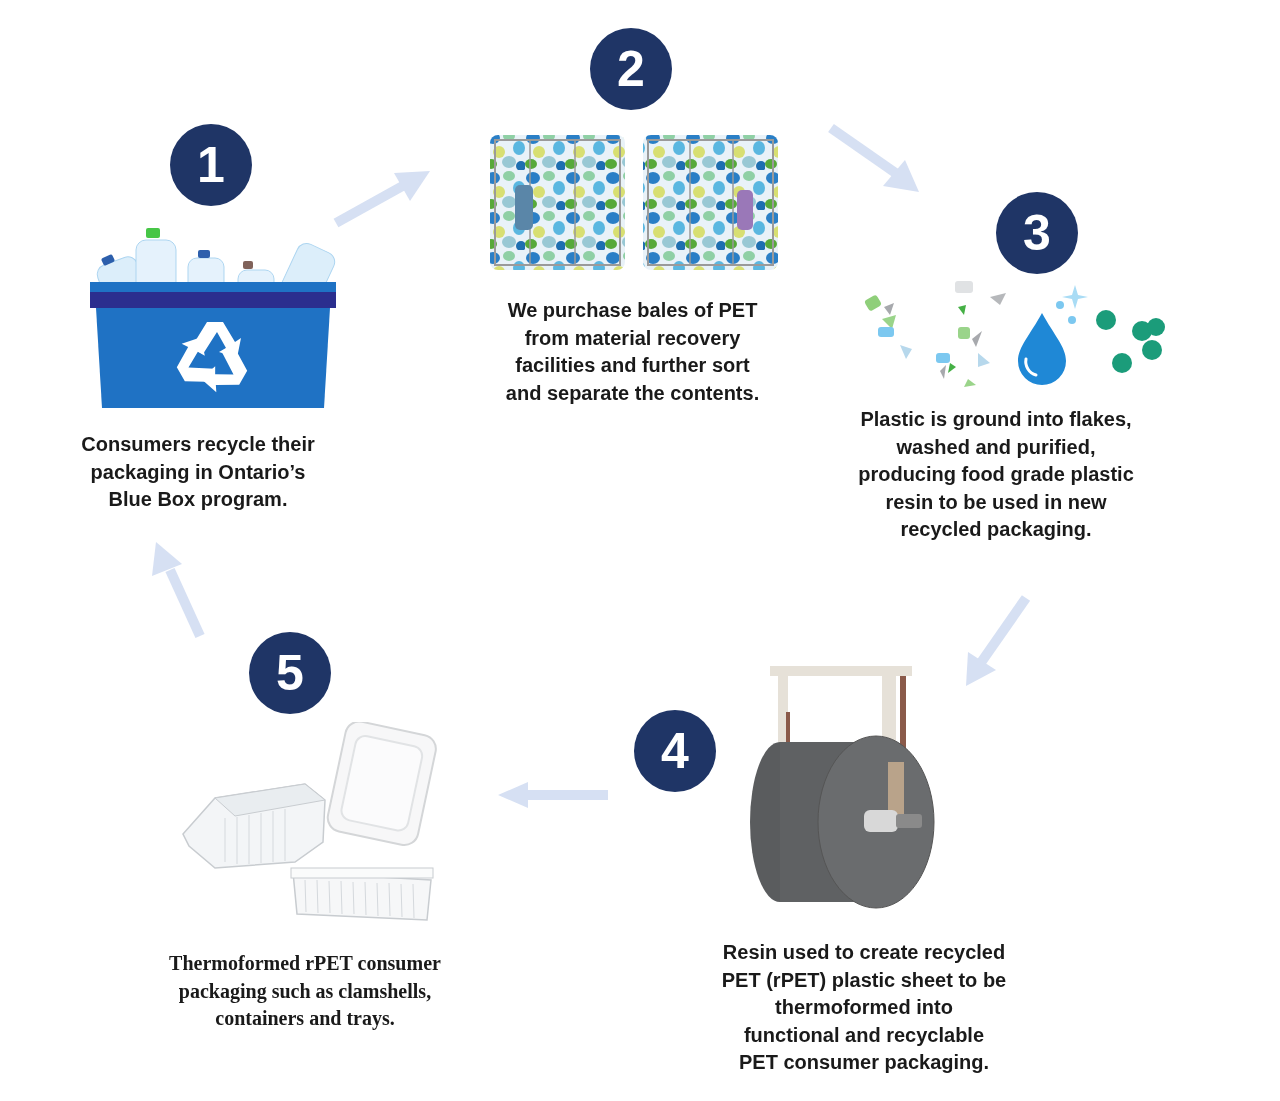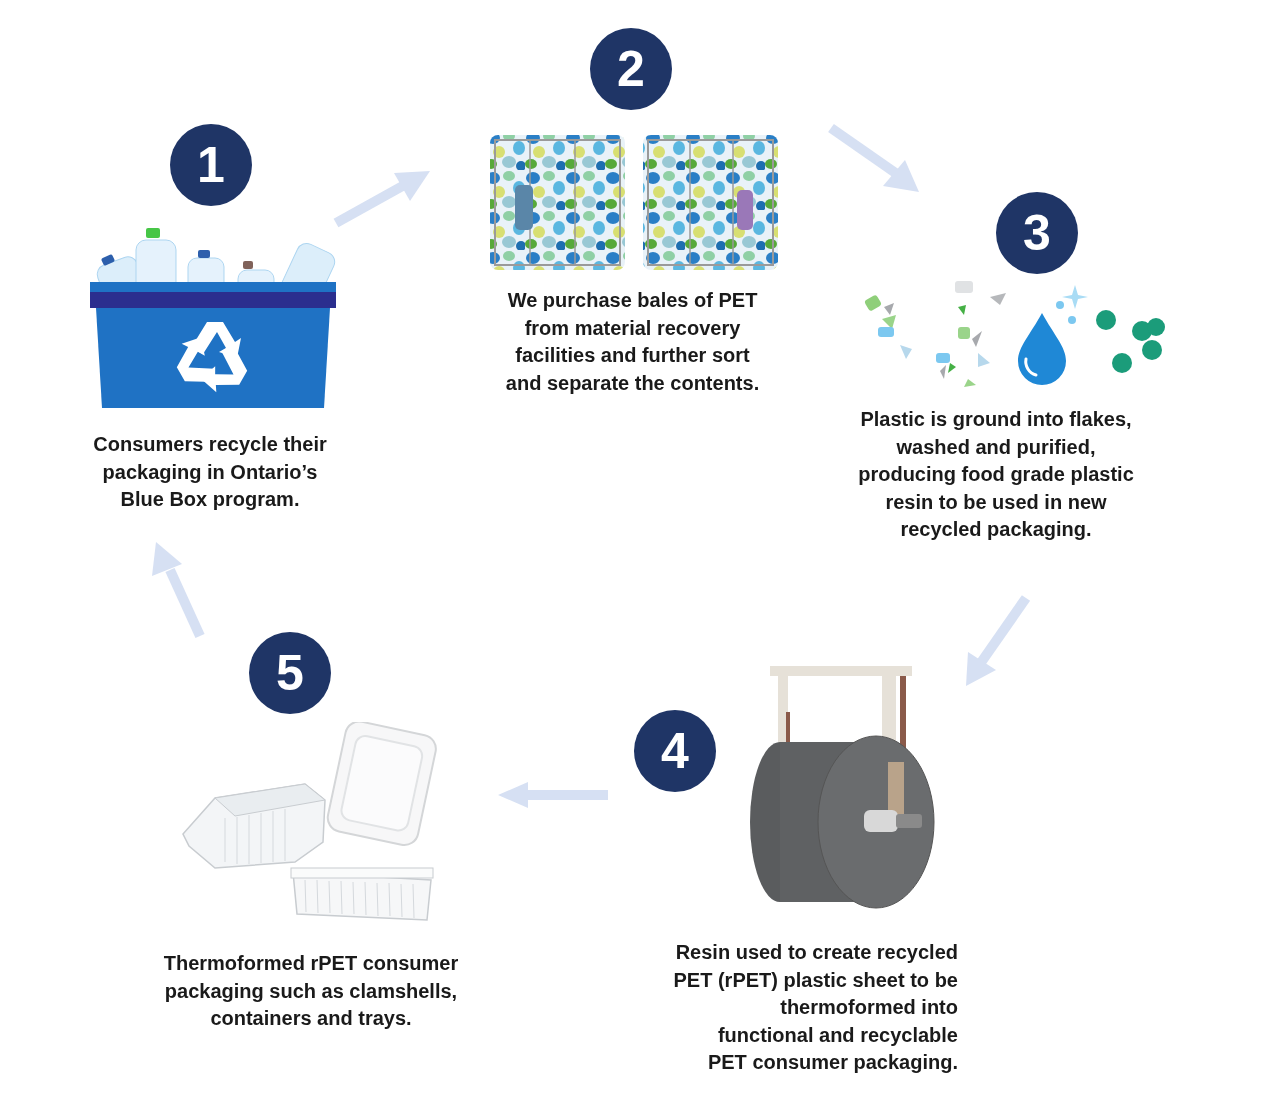--- a/index.html
+++ b/index.html
@@ -35,21 +35,21 @@
 
   <polygon points="8,90 242,90 236,190 14,190" fill="#1f72c4"></polygon>
 
   <g transform="translate(125,140)" fill="#ffffff">
     <path d="M-6,-36 L10,-36 L22,-16 L28,-20 L24,0 L6,-6 L13,-10 L4,-26 L-10,-4 L-22,-10 Z"></path>
     <path d="M-6,-36 L10,-36 L22,-16 L28,-20 L24,0 L6,-6 L13,-10 L4,-26 L-10,-4 L-22,-10 Z" transform="rotate(120)"></path>
     <path d="M-6,-36 L10,-36 L22,-16 L28,-20 L24,0 L6,-6 L13,-10 L4,-26 L-10,-4 L-22,-10 Z" transform="rotate(240)"></path>
   </g>
 </svg>
 
-<div class="caption" style="left:60px;top:431px;width:300px;">Consumers recycle their
+<div class="caption" style="left:48px;top:431px;width:300px;">Consumers recycle their
 packaging in Ontario’s
 Blue Box program.</div>
 
 <div class="badge" style="left:590px;top:28px;">
     <span>2</span>
   </div>
 
 <svg class="illus" style="left:485px;top:130px;" width="300" height="145" viewBox="0 0 300 145">
   <defs>
     <pattern id="flakes" width="40" height="40" patternUnits="userSpaceOnUse">
@@ -68,21 +68,21 @@
   <line x1="45" y1="10" x2="45" y2="135" stroke="#9a9a9a" stroke-width="1.5"></line>
   <line x1="90" y1="10" x2="90" y2="135" stroke="#9a9a9a" stroke-width="1.5"></line>
   <rect x="30" y="55" width="18" height="45" rx="5" fill="#5a86a8"></rect>
   <rect x="158" y="5" width="135" height="135" rx="8" fill="url(#flakes)"></rect>
   <rect x="163" y="10" width="125" height="125" fill="none" stroke="#9a9a9a" stroke-width="2"></rect>
   <line x1="205" y1="10" x2="205" y2="135" stroke="#9a9a9a" stroke-width="1.5"></line>
   <line x1="248" y1="10" x2="248" y2="135" stroke="#9a9a9a" stroke-width="1.5"></line>
   <rect x="252" y="60" width="16" height="40" rx="5" fill="#9a78b8"></rect>
 </svg>
 
-<div class="caption" style="left:470px;top:287px;width:325px;">We purchase bales of PET
+<div class="caption" style="left:470px;top:297px;width:325px;">We purchase bales of PET
 from material recovery
 facilities and further sort
 and separate the contents.</div>
 
 <div class="badge" style="left:996px;top:192px;">
     <span>3</span>
   </div>
 
 <svg class="illus" style="left:860px;top:275px;" width="320" height="115" viewBox="0 0 320 115">
 
@@ -137,21 +137,21 @@
   <ellipse cx="40" cy="160" rx="30" ry="80" fill="#5a5c5e"></ellipse>
   <rect x="40" y="80" width="96" height="160" fill="#5f6163"></rect>
   <ellipse cx="136" cy="160" rx="58" ry="86" fill="#6a6c6e"></ellipse>
   <ellipse cx="136" cy="160" rx="58" ry="86" fill="none" stroke="#555" stroke-width="1"></ellipse>
 
   <rect x="148" y="100" width="16" height="60" fill="#b9a38a"></rect>
   <rect x="124" y="148" width="34" height="22" rx="6" fill="#d8d8d8"></rect>
   <rect x="156" y="152" width="26" height="14" rx="3" fill="#8a8a8a"></rect>
 </svg>
 
-<div class="caption" style="left:638px;top:939px;width:320px;text-align:right;">Resin used to create recycled
+<div class="caption" style="left:704px;top:939px;width:320px;">Resin used to create recycled
 PET (rPET) plastic sheet to be
 thermoformed into
 functional and recyclable
 PET consumer packaging.</div>
 
 <div class="badge" style="left:249px;top:632px;">
     <span>5</span>
   </div>
 
 <svg class="illus" style="left:175px;top:722px;" width="265" height="200" viewBox="0 0 265 200">
@@ -181,21 +181,21 @@
       <line x1="166" y1="159" x2="167" y2="192"></line>
     <line x1="178" y1="160" x2="179" y2="192"></line>
       <line x1="190" y1="160" x2="191" y2="193"></line>
     <line x1="202" y1="161" x2="203" y2="194"></line>
       <line x1="214" y1="161" x2="215" y2="194"></line>
     <line x1="226" y1="162" x2="227" y2="195"></line>
       <line x1="238" y1="162" x2="239" y2="196"></line>
   </g>
 </svg>
 
-<div class="caption" style="left:146px;top:950px;width:330px;">Thermoformed rPET consumer
+<div class="caption" style="left:140px;top:950px;width:330px;font-family:Liberation Serif, serif;">Thermoformed rPET consumer
 packaging such as clamshells,
 containers and trays.</div>
 
 <svg class="arrow" style="left:330px;top:165px;" width="105" height="65" viewBox="0 0 105 65">
   <line x1="6" y1="58" x2="78" y2="18" stroke="#d6e0f3" stroke-width="10"></line>
   <polygon points="100,6 64,8 80,36" fill="#d6e0f3"></polygon>
 </svg>
 
 <svg class="arrow" style="left:825px;top:122px;" width="100" height="75" viewBox="0 0 100 75">
   <line x1="6" y1="6" x2="72" y2="52" stroke="#d6e0f3" stroke-width="10"></line>

